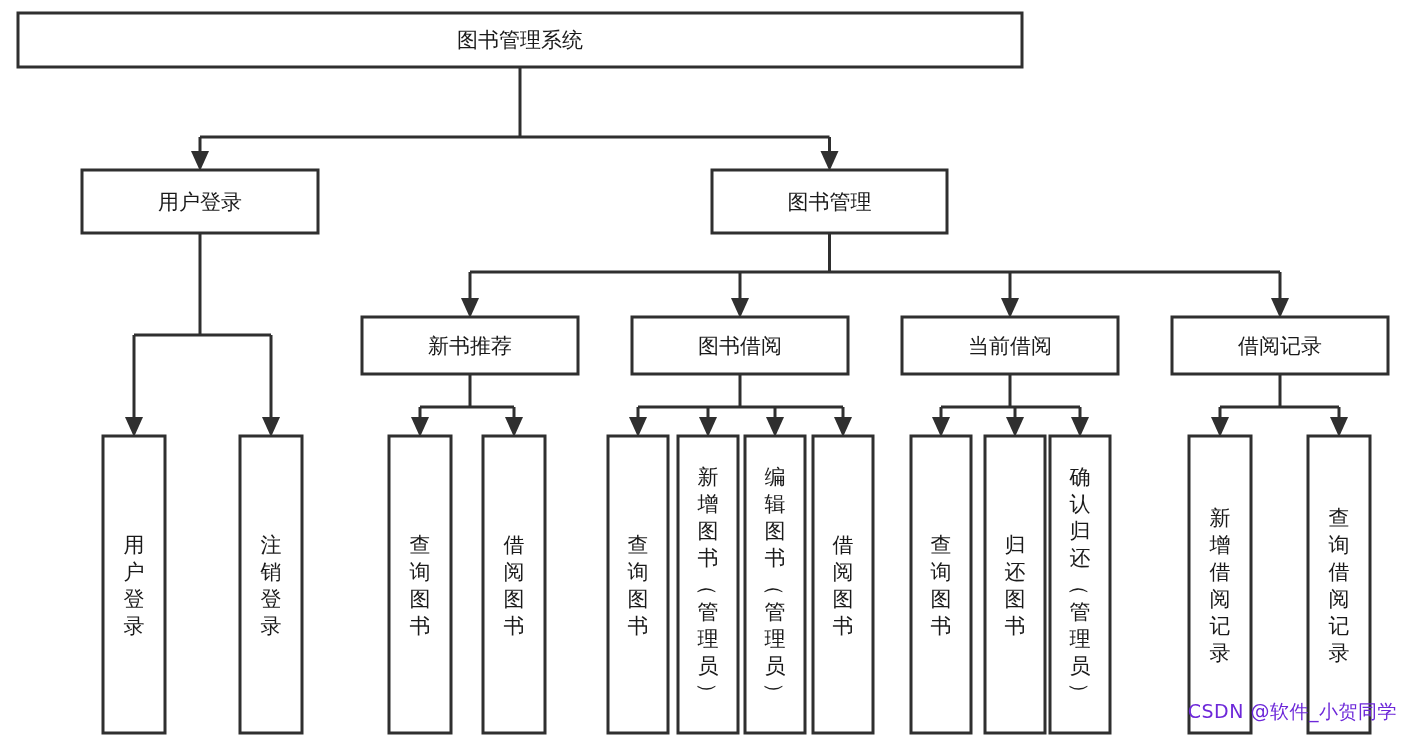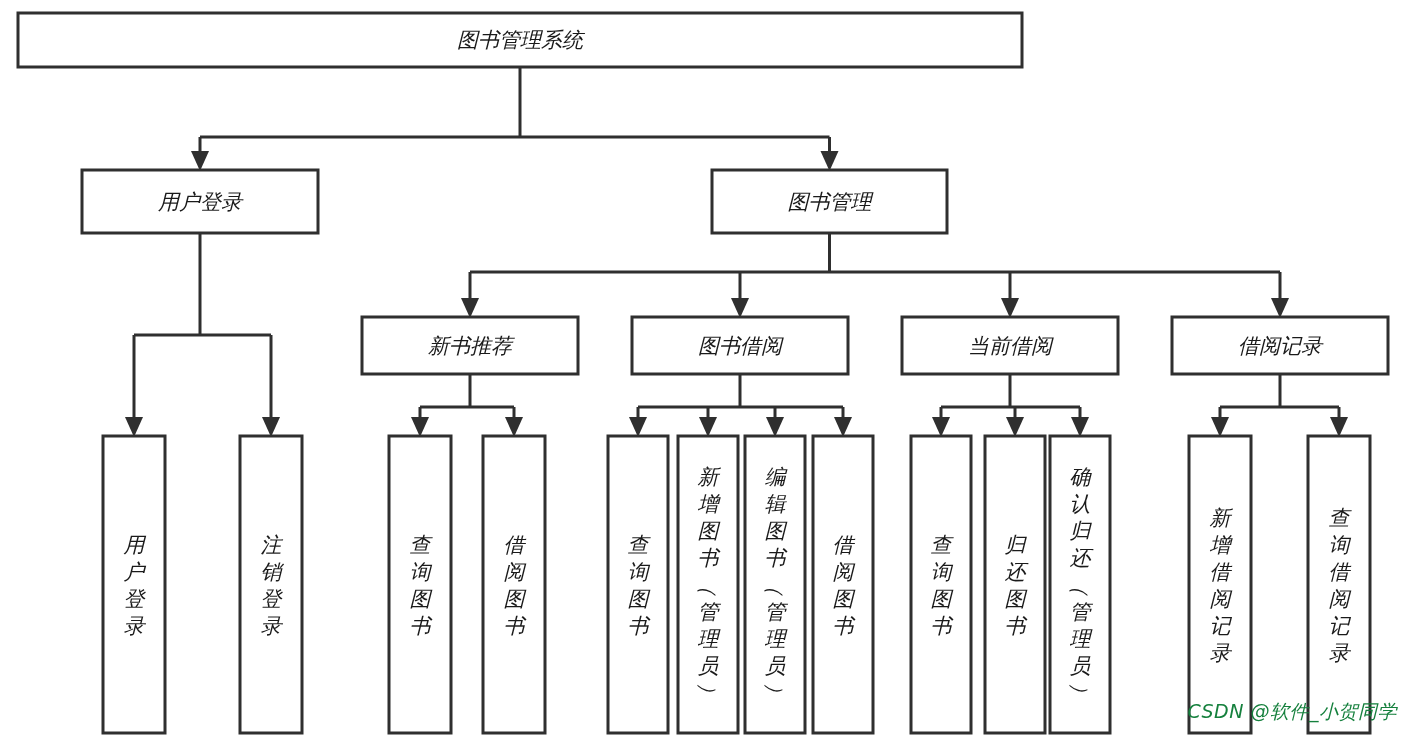--- a/index.html
+++ b/index.html
@@ -11,21 +11,20 @@
     width: 1405px;
     height: 747px;
     font-family: "DejaVu Sans", "Liberation Sans", sans-serif;
     overflow: hidden;
     position: relative;
   }
   #diagram-root {
     position: relative;
     width: 1405px;
     height: 731px;
-    font-style: italic;
   }
   svg#flow-svg {
     position: absolute;
     left: 0;
     top: 0;
     width: 1405px;
     height: 747px;
     display: block;
   }
   .node-box {
@@ -49,21 +48,21 @@
     fill: #1a1a1a;
     text-anchor: middle;
     dominant-baseline: middle;
   }
   .watermark-text {
     position: absolute;
     right: 8px;
     bottom: 6px;
     font-family: "DejaVu Sans", "Liberation Sans", sans-serif;
     font-size: 19px;
-    color: #15803d;
+    color: #6d28d9;
     letter-spacing: 0.5px;
     user-select: none;
     pointer-events: none;
     white-space: nowrap;
   }
 </style>
 </head>
 <body>
 
 <div id="diagram-root">

